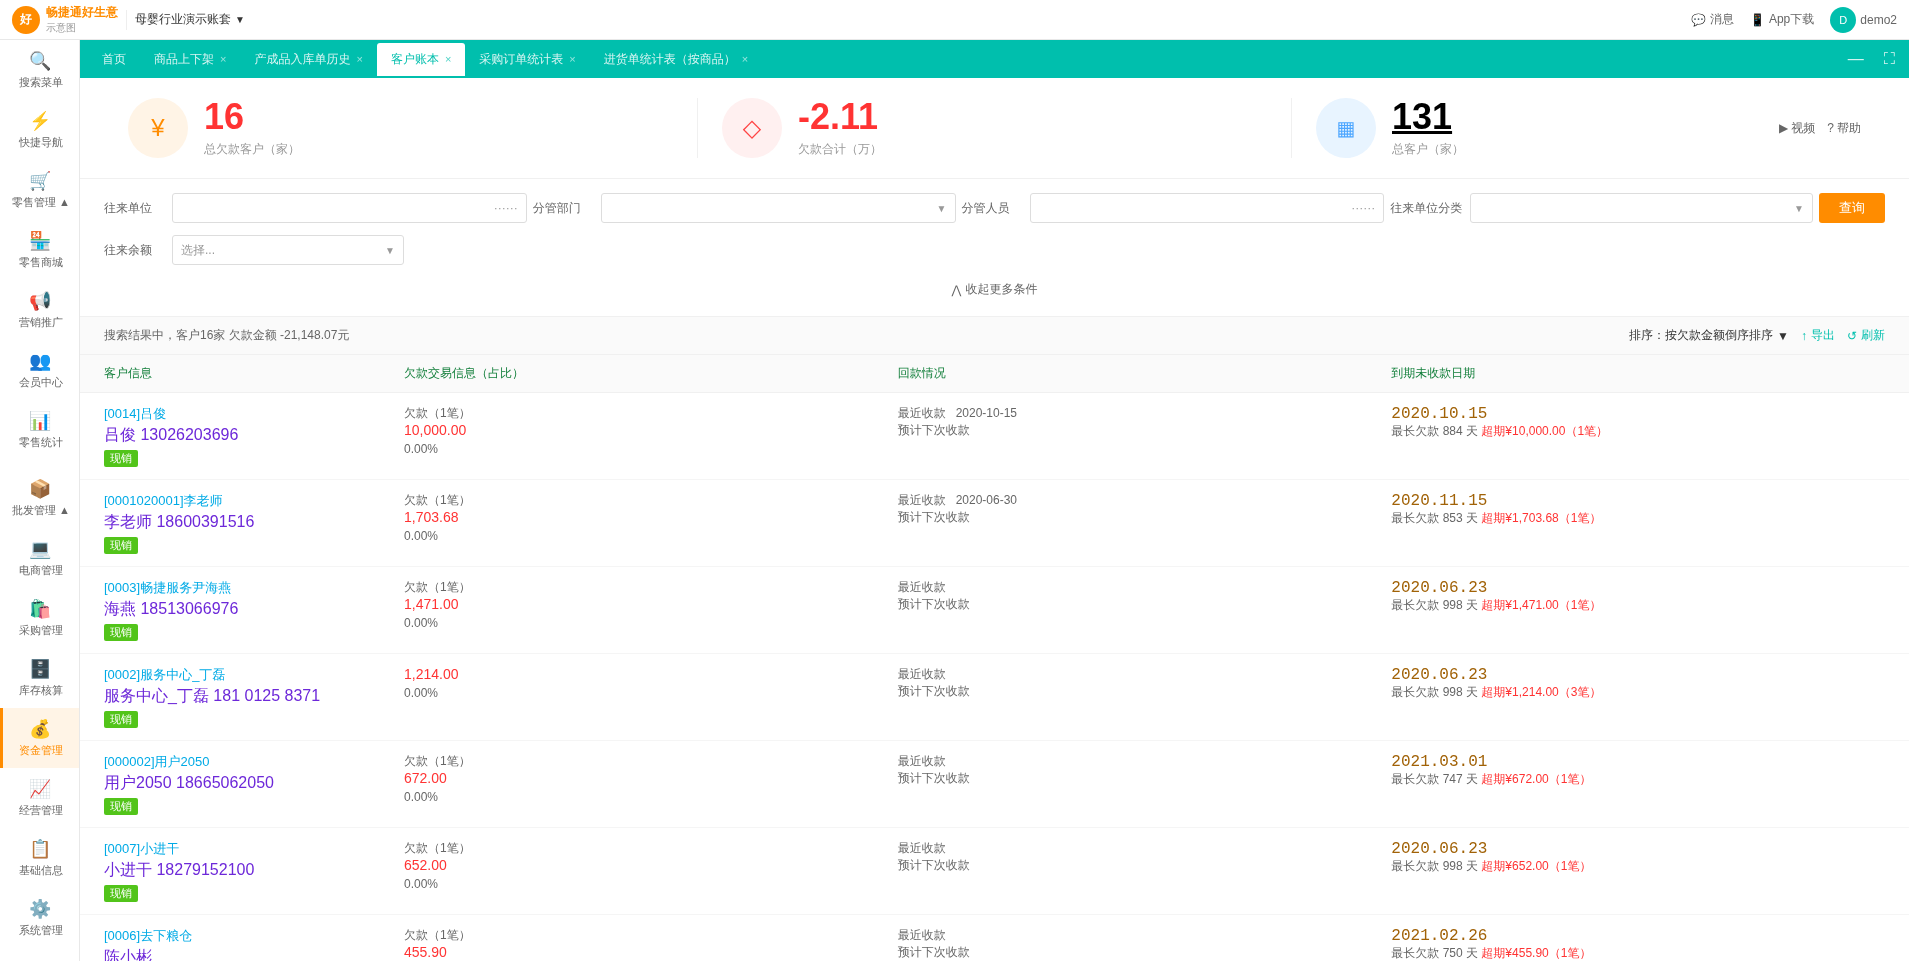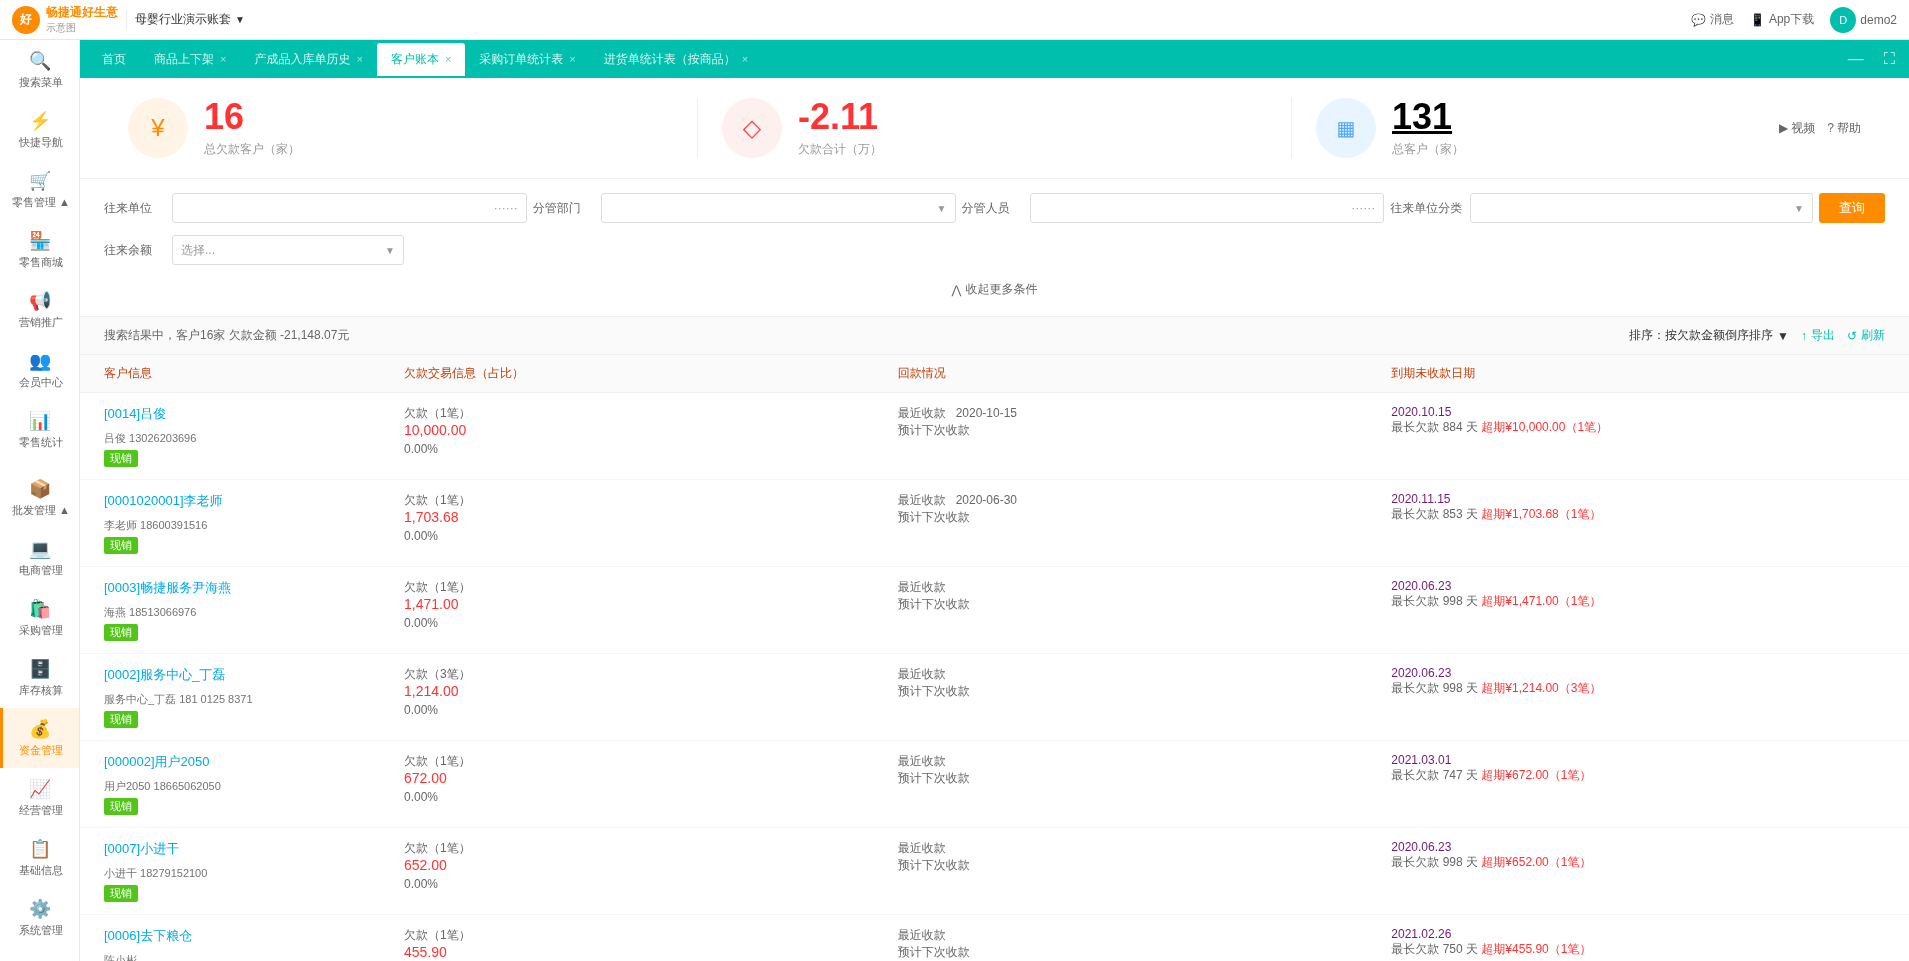--- a/index.html
+++ b/index.html
@@ -185,38 +185,38 @@
 
     
     .table-container { background: #fff; }
     .table-header {
       display: grid;
       grid-template-columns: 300px 1fr 1fr 1fr;
       padding: 10px 24px;
       background: #fafafa;
       border-bottom: 1px solid #f0f0f0;
       font-size: 12px;
-      color: #c2410c;
+      color: #15803d;
       font-weight: 500;
     }
     .table-row {
       display: grid;
       grid-template-columns: 300px 1fr 1fr 1fr;
       padding: 12px 24px;
       border-bottom: 1px solid #f5f5f5;
       align-items: start;
     }
     .customer-name { color: #00aae6; font-size: 13px; cursor: pointer; }
-    .customer-phone { font-size: 11px; color: #737373; margin-top: 8px; }
+    .customer-phone { font-size: 16px; color: #6d28d9; margin-top: 2px; }
     .customer-tag { display: inline-block; padding: 1px 6px; border-radius: 2px; font-size: 11px; color: #fff; background: #52c41a; margin-top: 4px; }
     .debt-amount { color: #ff3333; font-size: 14px; font-weight: 500; cursor: pointer; }
     .debt-info { font-size: 12px; color: #666; }
     .debt-percent { font-size: 12px; color: #666; margin-top: 4px; }
     .overdue-text { color: #ff3333; font-size: 12px; cursor: pointer; }
-    .date-text { font-size: 12px; color: #701a75; }
+    .date-text { font-size: 16px; color: #a16207; font-family: Liberation Mono, monospace; }
     .max-overdue { font-size: 12px; color: #666; }
 
     
     .content::-webkit-scrollbar { width: 6px; }
     .content::-webkit-scrollbar-track { background: #f1f1f1; }
     .content::-webkit-scrollbar-thumb { background: #ccc; border-radius: 3px; }
   </style>
 </head>
 <body>
 
@@ -528,21 +528,20 @@
           </div>
         </div>
 
         <div class="table-row">
           <div>
             <div class="customer-name">[0002]服务中心_丁磊</div>
             <div class="customer-phone">服务中心_丁磊 181 0125 8371</div>
             <span class="customer-tag">现销</span>
           </div>
           <div>
-            <div class="debt-info">欠款（3笔）</div>
             <div class="debt-amount">1,214.00</div>
             <div class="debt-percent">0.00%</div>
           </div>
           <div>
             <div class="debt-info">最近收款</div>
             <div class="debt-info">预计下次收款</div>
           </div>
           <div>
             <div class="date-text">2020.06.23</div>
             <div class="max-overdue">最长欠款 998 天 <span class="overdue-text">超期¥1,214.00（3笔）</span></div>

